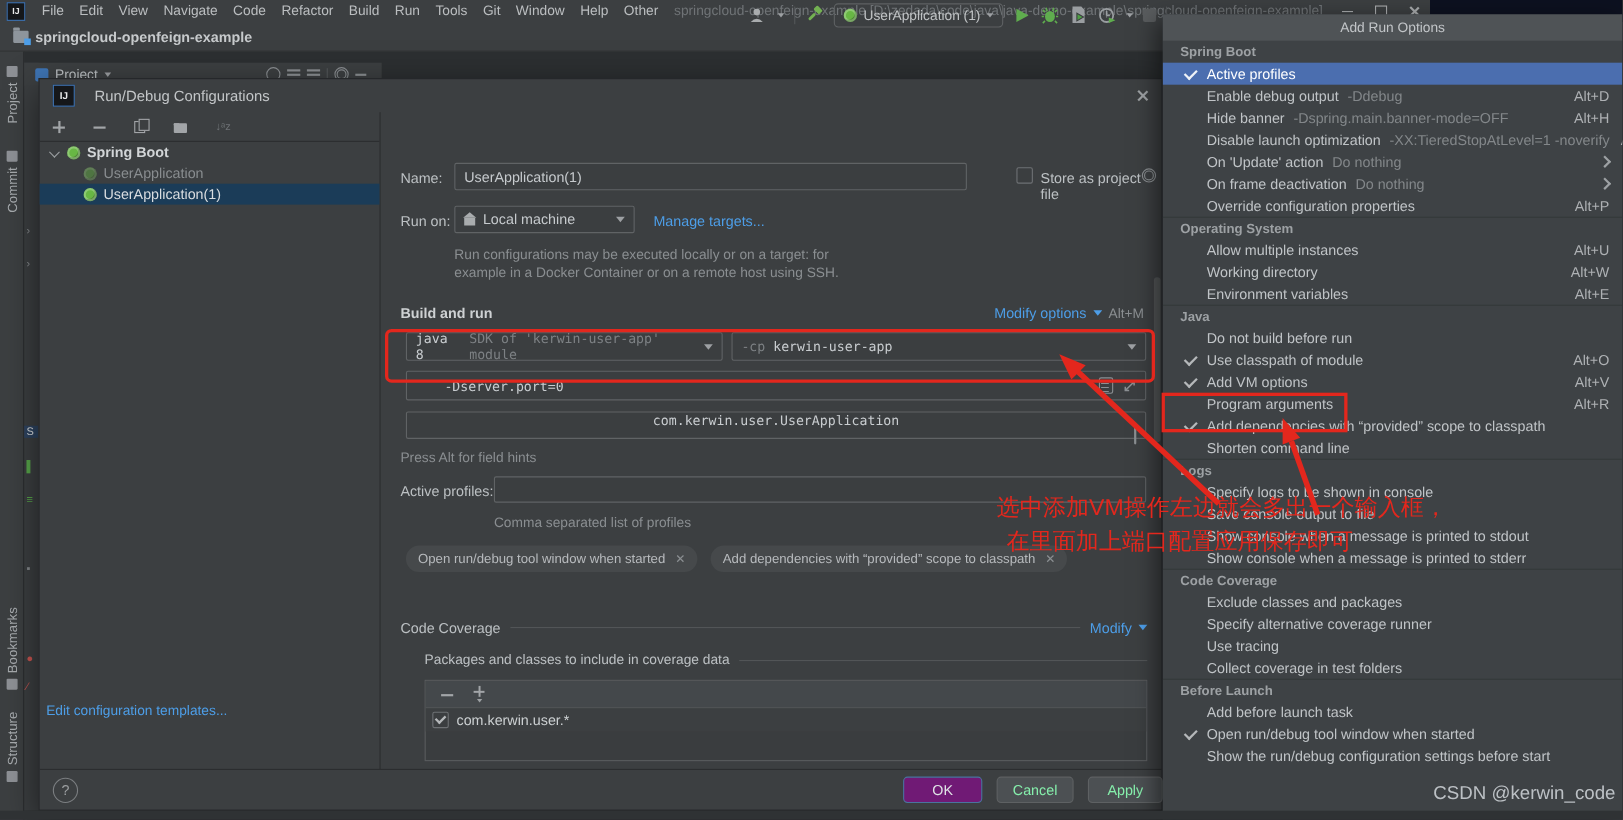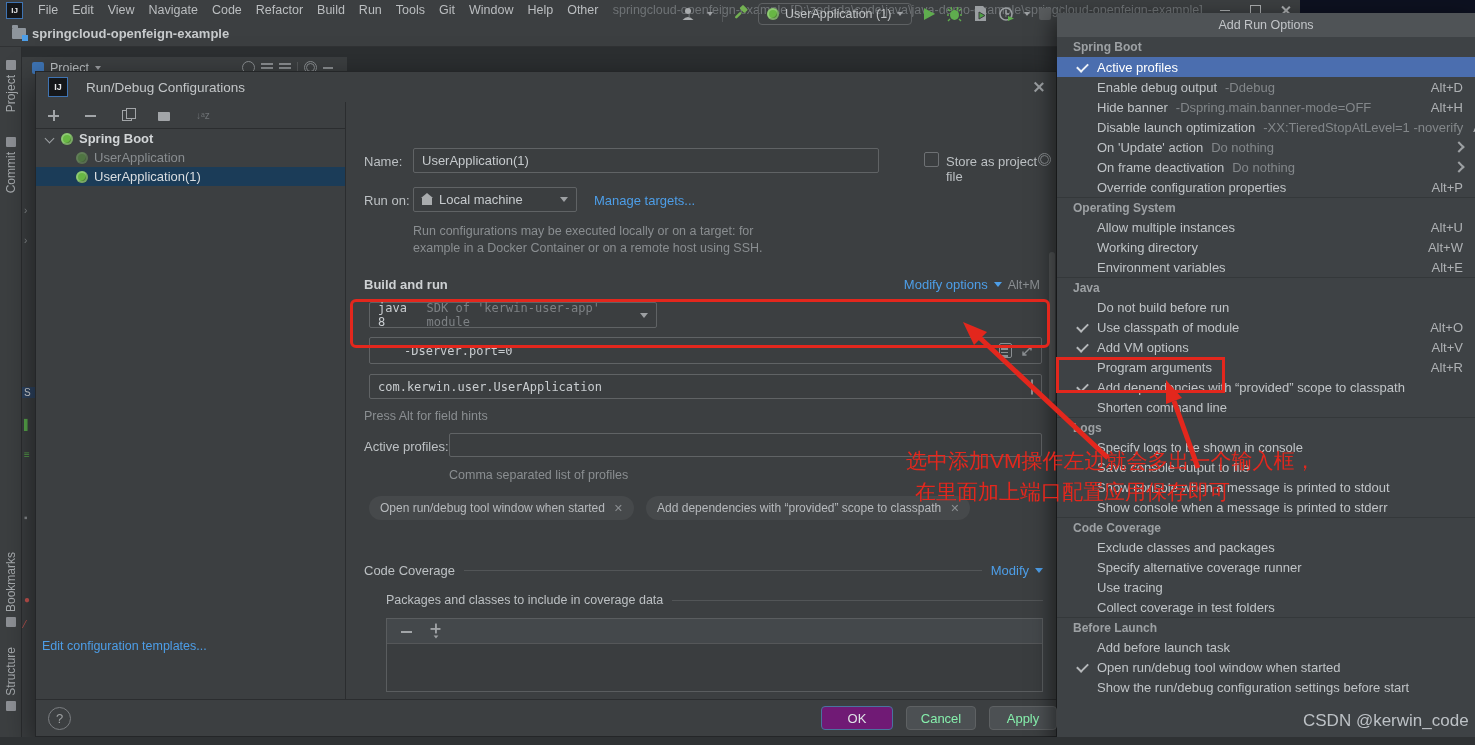--- a/index.html
+++ b/index.html
@@ -298,32 +298,36 @@
       <span class="sec-row" style="right:16px;top:175px;gap:6px;">
         <span class="link">Modify options</span>
         <span class="caret" style="border-top-color:#4d9ee8;margin:0;"></span>
         <span class="hintt">Alt+M</span>
       </span>
 
       <div class="tfield mono" style="left:23px;top:200px;width:288px;height:26px;">
         <span style="color:#c9cdd0;">java 8</span>&nbsp;<span class="mhint">SDK of 'kerwin-user-app' module</span>
         <span class="caret"></span>
       </div>
+      <div class="tfield mono" style="left:319px;top:200px;width:377px;height:26px;">
+        <span class="mhint">-cp</span>&nbsp;<span style="color:#c9cdd0;">kerwin-user-app</span>
+        <span class="caret"></span>
+      </div>
 
       <div class="tfield mono" style="left:23px;top:235px;width:673px;height:27px;gap:8px;padding-left:34px;">
         <span style="color:#c9cdd0;">-Dserver.port=0</span>
         <span style="margin-left:auto;display:flex;gap:9px;align-items:center;">
           <span class="mini-doc"></span>
           <svg width="12" height="12" viewBox="0 0 12 12">
               <path d="M2 10 L10 2 M6.5 2 H10 V5.5 M5.5 10 H2 V6.5" stroke="#8b8f92" stroke-width="1.4" fill="none"></path>
             </svg>
         </span>
       </div>
 
-      <div class="tfield mono" style="left:23px;top:272px;width:673px;height:25px;">
+      <div class="tfield mono" style="left:23px;top:272px;width:673px;height:25px;flex-direction:column;">
         <span style="color:#c9cdd0;">com.kerwin.user.UserApplication</span>
         <span style="margin-left:auto;"><span class="mini-doc"></span></span>
       </div>
 
       <span class="flabel hintt" style="left:18px;top:307px;">Press Alt for field hints</span>
 
       <span class="flabel" style="left:18px;top:337px;">Active profiles:</span>
       <div class="tfield" style="left:103px;top:331px;width:593px;height:24px;">
         <span></span>
       </div>
@@ -351,20 +355,24 @@
         <span class="hline" style="margin-right:0;"></span>
       </div>
 
       <div class="cov-table">
         <div class="cov-toolbar">
           <span class="ti ti-minus"></span>
           <span style="display:flex;flex-direction:column;align-items:center;gap:1px;">
             <span class="ti ti-plus" style="transform:scale(.9);"></span>
             <span class="caret-s" style="transform:scale(.8);"></span>
           </span>
+        </div>
+        <div class="cov-row">
+          <span class="chk on"></span>
+          <span>com.kerwin.user.*</span>
         </div>
       </div>
 
       <div class="scroll-thumb"></div>
     </div>
   </div>
 
   <div class="dlg-footer">
     <span class="help-circle">?</span>
     <span class="btn primary" style="left:785px;width:72px;">OK</span>

